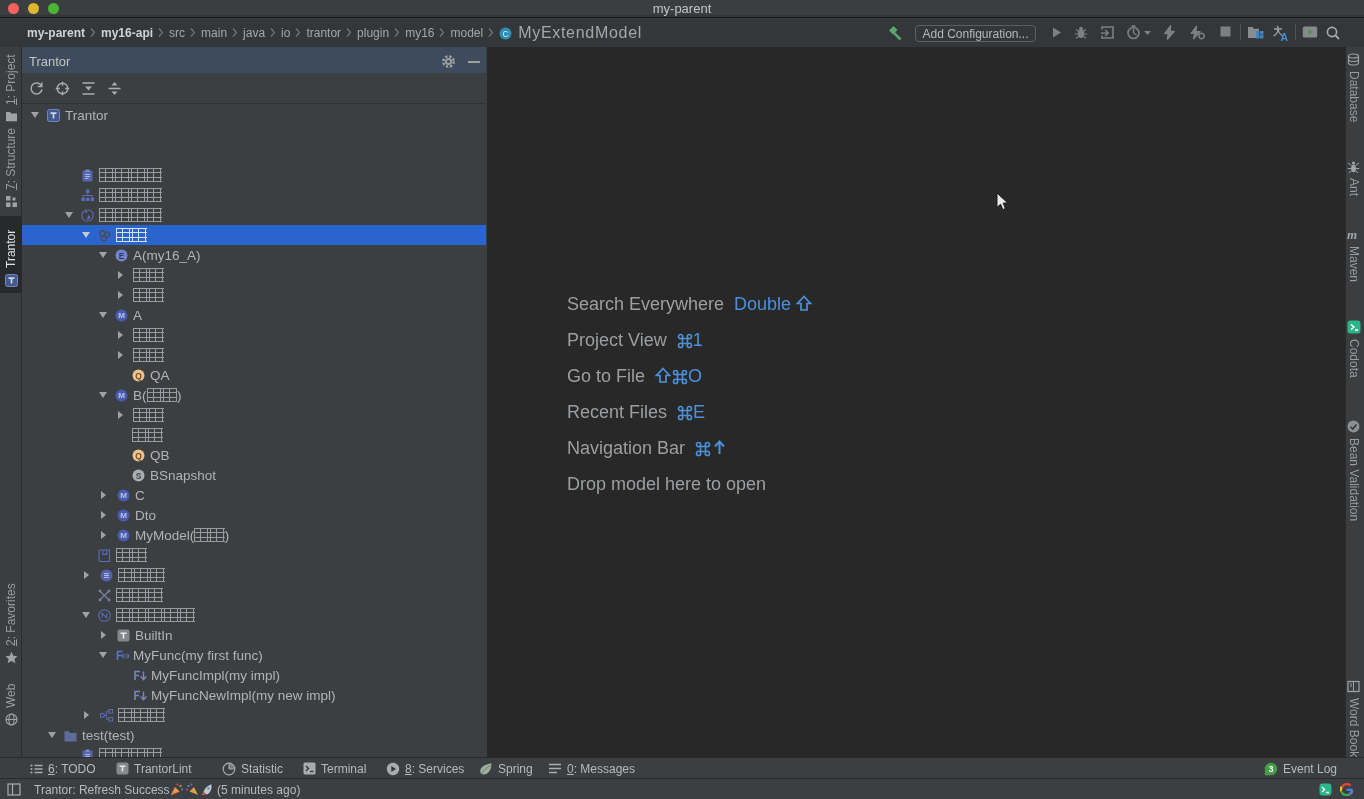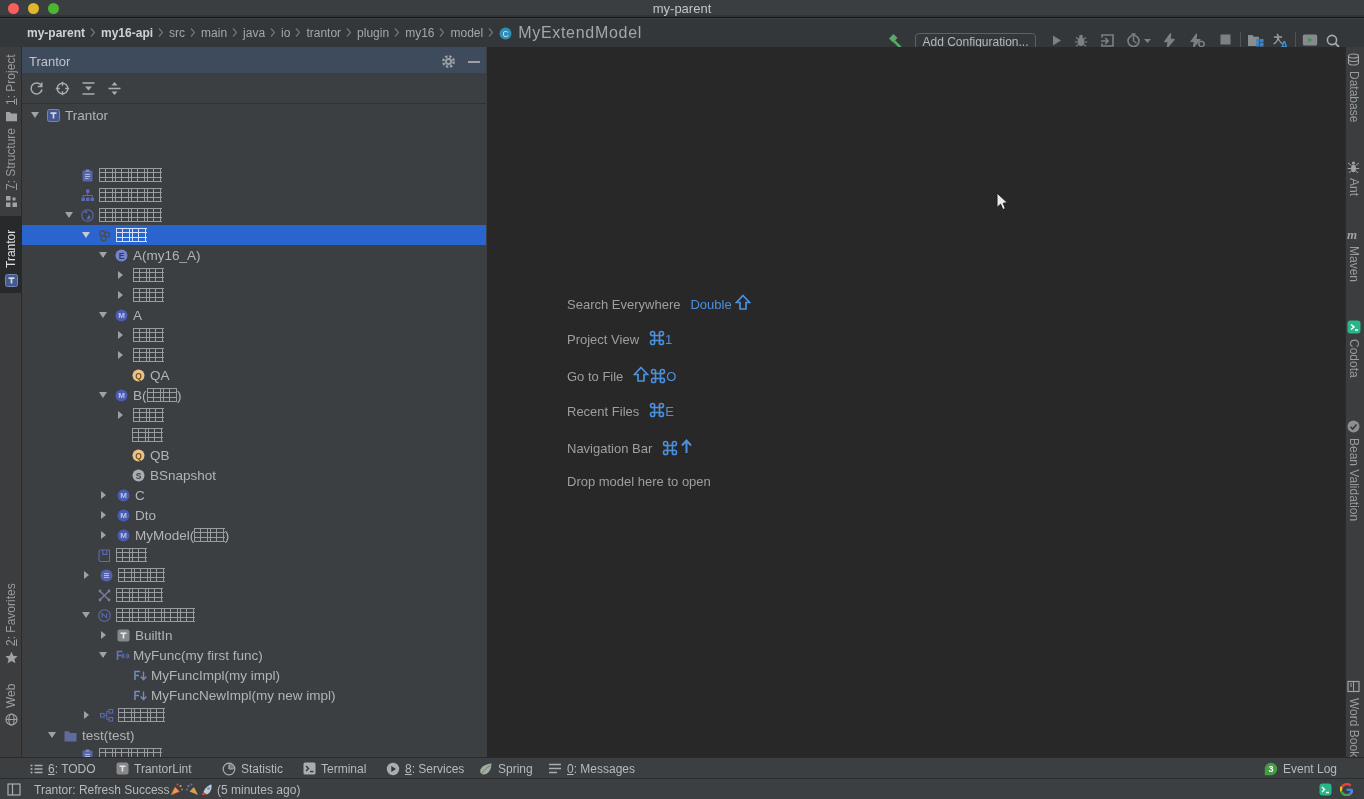--- a/index.html
+++ b/index.html
@@ -28,28 +28,28 @@
 .ico{display:inline-block;width:13px;height:13px;margin-right:5px;flex:none;position:relative}
 .ico svg{position:absolute;left:0;top:0}
 .cjk2,.cjk3,.cjk4,.cjk5{display:inline-block;height:14px;opacity:.8;flex:none;background:
  linear-gradient(currentColor,currentColor) 0 0/100% 1px no-repeat,
  linear-gradient(currentColor,currentColor) 0 13px/100% 1px no-repeat,
  linear-gradient(currentColor,currentColor) 0 4.3px/100% 1px no-repeat,
  linear-gradient(currentColor,currentColor) 0 8.6px/100% 1px no-repeat,
  repeating-linear-gradient(90deg,currentColor 0 1px,transparent 1px 6.5px,currentColor 6.5px 7.5px,transparent 7.5px 13px,currentColor 13px 14px,transparent 14px 16px)}
 .cjk2{width:30.5px}.cjk3{width:46.5px}.cjk4{width:62.5px}.cjk5{width:78.5px}
 #editor{position:absolute;left:487px;top:47px;width:858px;height:710px;background:#282829}
-.sc{position:absolute;font-size:13px;color:#9C9FA1;white-space:nowrap}
+.sc{position:absolute;font-size:18px;color:#9C9FA1;white-space:nowrap}
 .sc .k{color:#4B90DC;margin-left:10px}
 #btoolbar{position:absolute;left:0;top:757px;width:1364px;height:21px;background:#3C3F41;border-top:1px solid #2b2b2b}
 .bitem{position:absolute;top:0;height:21px;display:flex;align-items:center;font-size:12px;color:#B6BABD;white-space:nowrap}
 .bitem .ic{margin-right:5px;display:inline-flex}
 #statusbar{position:absolute;left:0;top:778px;width:1364px;height:21px;background:#3C3F41;border-top:1px solid #2b2b2b;font-size:12px;color:#B6BABD}
 u.mn{text-decoration:underline}
-#navtools{position:absolute;left:0;top:27px;width:1364px;height:20px}
+#navtools{position:absolute;left:0;top:19px;width:1364px;height:20px}
 .nico{position:absolute;top:6px;display:inline-flex}
 </style></head>
 <body>
 <div id="titlestrip"></div>
 <div id="titlebar">
   <div class="tl" style="left:8px;background:#F4605D"></div>
   <div class="tl" style="left:28px;background:#E0B62F"></div>
   <div class="tl" style="left:48px;background:#4BB634"></div>
   <div id="title">my-parent</div>
 </div>

